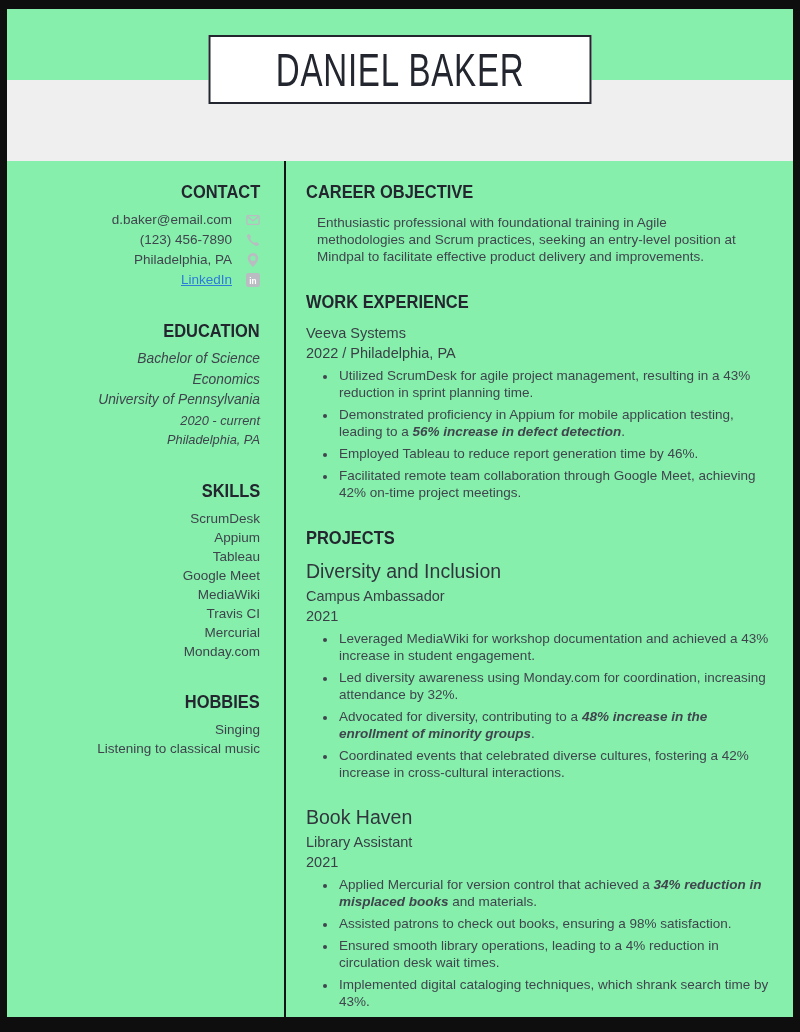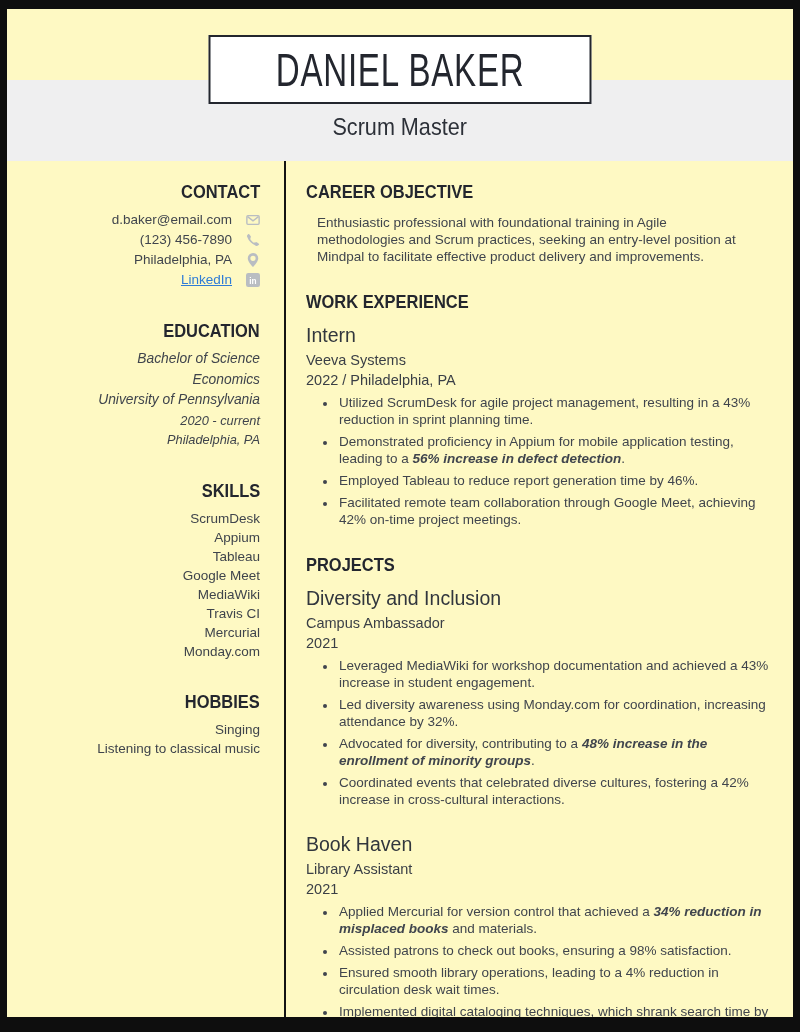--- a/index.html
+++ b/index.html
@@ -1,19 +1,19 @@
 <!DOCTYPE html>
 <html><head>
 <meta charset="utf-8">
 <style>
   html,body{margin:0;padding:0;background:#fff;}
   .page{
     box-sizing:border-box;width:800px;height:1032px;
     border:solid #0e0e0e;border-width:9px 7px 15px 7px;
-    background:#fef9c3;font-family:"Liberation Sans",sans-serif;
+    background:#86efac;font-family:"Liberation Sans",sans-serif;
     overflow:hidden;position:relative;
   }
   
   .header{position:relative;height:152px;}
   .band{position:absolute;top:71px;left:0;right:0;height:81px;background:#efeff0;}
   .name-box{
     position:absolute;top:26px;left:50%;transform:translateX(-50%);
     width:379px;height:65px;background:#fff;border:2px solid #23262e;
     display:flex;align-items:center;justify-content:center;z-index:1;
   }
@@ -73,23 +73,20 @@
 </head>
 <body>
 
 <div class="page">
 
   <div class="header">
     <div class="band"></div>
     <div class="name-box">
       <div class="name-text">DANIEL BAKER</div>
     </div>
-    <div class="subtitle">
-      <span>Scrum Master</span>
-    </div>
   </div>
 
   <div class="content">
 
     <div class="sidebar">
 
       <div class="side-section">
         <h2 class="sec-h"><span>CONTACT</span></h2>
         <div>
             <div class="contact-row">
@@ -166,21 +163,20 @@
 
       <div>
         <h2 class="sec-h"><span>CAREER OBJECTIVE</span></h2>
         <p class="objective">Enthusiastic professional with foundational training in Agile methodologies and Scrum practices, seeking an entry-level position at Mindpal to facilitate effective product delivery and improvements.</p>
       </div>
 
       <div class="m-section">
         <h2 class="sec-h"><span>WORK EXPERIENCE</span></h2>
         <div>
             <div class="entry">
-              <h3 class="entry-title">Intern</h3>
               <div class="entry-sub">Veeva Systems</div>
               <div class="entry-date">2022  /  Philadelphia, PA</div>
               <ul class="bullets">
                 <li>Utilized ScrumDesk for agile project management, resulting in a 43% reduction in sprint planning time.</li>
                 <li>Demonstrated proficiency in Appium for mobile application testing, leading to a <em>56% increase in defect detection</em>.</li>
                 <li>Employed Tableau to reduce report generation time by 46%.</li>
                 <li>Facilitated remote team collaboration through Google Meet, achieving 42% on-time project meetings.</li>
               </ul>
             </div>
           </div>

